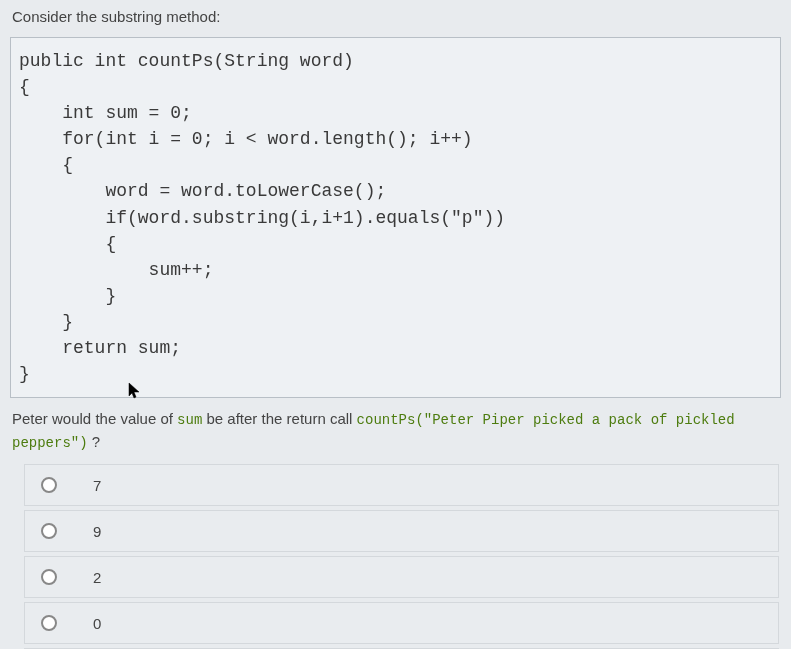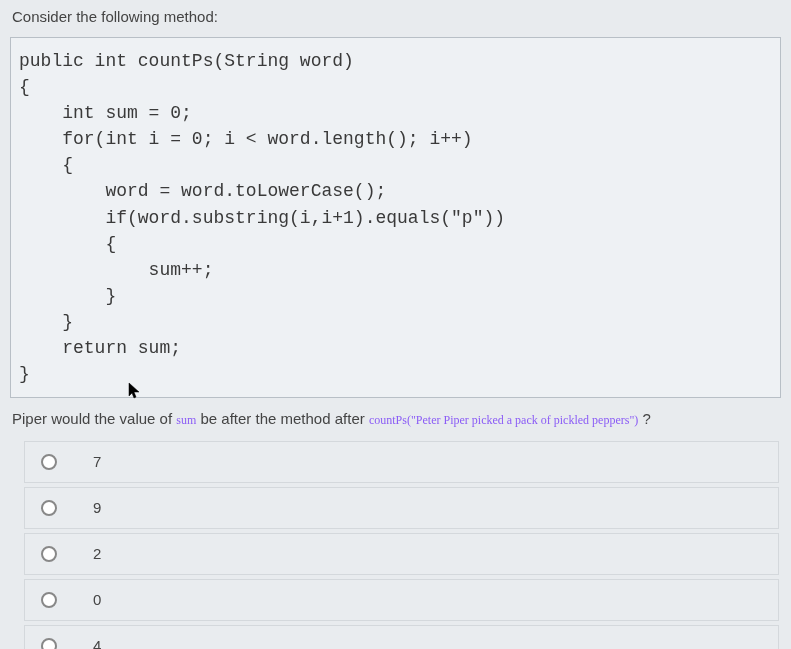--- a/index.html
+++ b/index.html
@@ -33,23 +33,23 @@
       color: #3a3a3a;
       white-space: pre;
     }
     .question-text {
       padding: 10px 12px 4px 12px;
       font-size: 15px;
       color: #444;
       line-height: 1.5;
     }
     .mono-inline {
-      font-family: Liberation Serif, serif;
-      color: #8b5cf6;
-      font-size: 12px;
+      font-family: Liberation Mono, monospace;
+      color: #4d7c0f;
+      font-size: 14px;
     }
     .cursor {
       position: absolute;
       left: 128px;
       top: 382px;
       width: 14px;
       height: 18px;
       color: #000;
       font-size: 16px;
       pointer-events: none;
@@ -76,38 +76,38 @@
       flex-shrink: 0;
     }
     .option-label {
       font-size: 15px;
       color: #444;
     }
   </style>
 </head>
 <body>
 
-<div class="question-header">Consider the following method:</div>
+<div class="question-header">Consider the substring method:</div>
 
 <div class="code-block">public int countPs(String word)
 {
     int sum = 0;
     for(int i = 0; i &lt; word.length(); i++)
     {
         word = word.toLowerCase();
         if(word.substring(i,i+1).equals("p"))
         {
             sum++;
         }
     }
     return sum;
 }</div>
 
 <div class="question-text">
-  <span>Piper would the value of </span><span class="mono-inline">sum</span><span> be after the method after </span><span class="mono-inline">countPs("Peter Piper picked a pack of pickled peppers")</span><span> ?</span>
+  <span>Peter would the value of </span><span class="mono-inline">sum</span><span> be after the return call </span><span class="mono-inline">countPs("Peter Piper picked a pack of pickled peppers")</span><span> ?</span>
 </div>
 
 <div class="cursor">
   <svg width="14" height="18" viewBox="0 0 14 18">
     <path d="M1 1 L1 14 L4 11 L6 16 L8 15 L6 10 L11 10 Z" fill="#000" stroke="#000" stroke-width="0.5"></path>
   </svg>
 </div>
 
 <div class="options">
   <div class="option-row">

